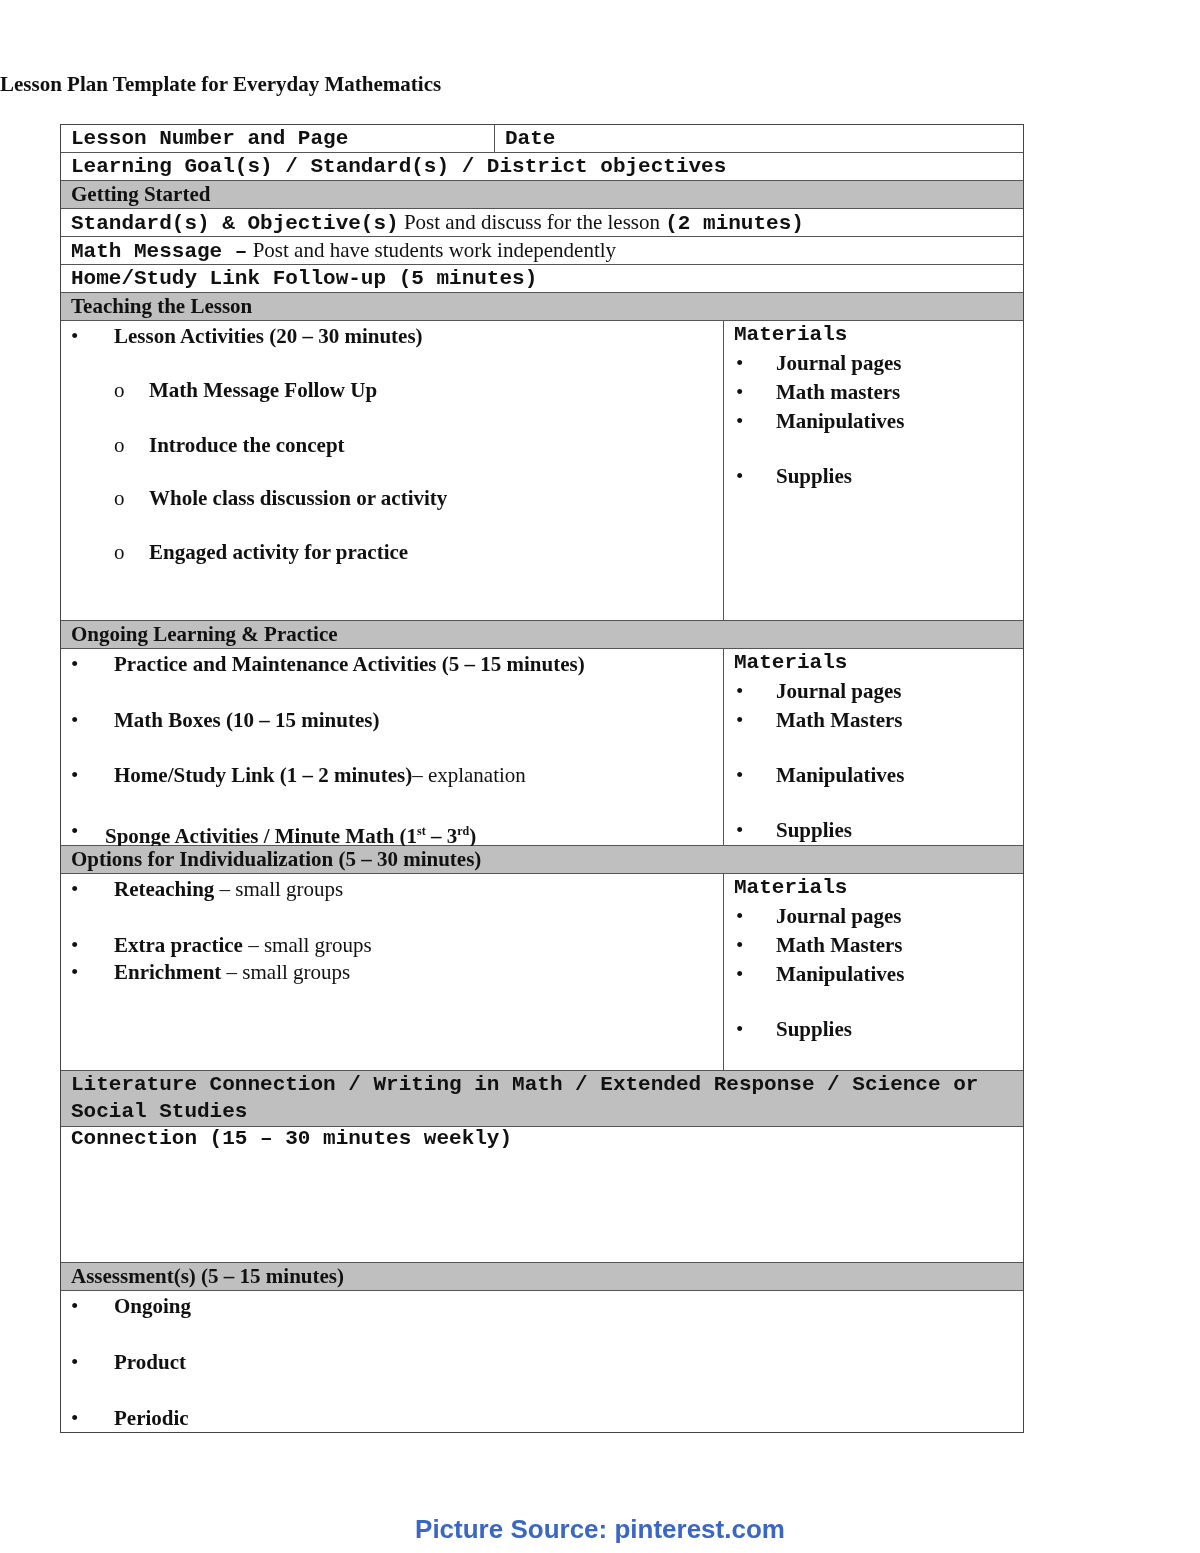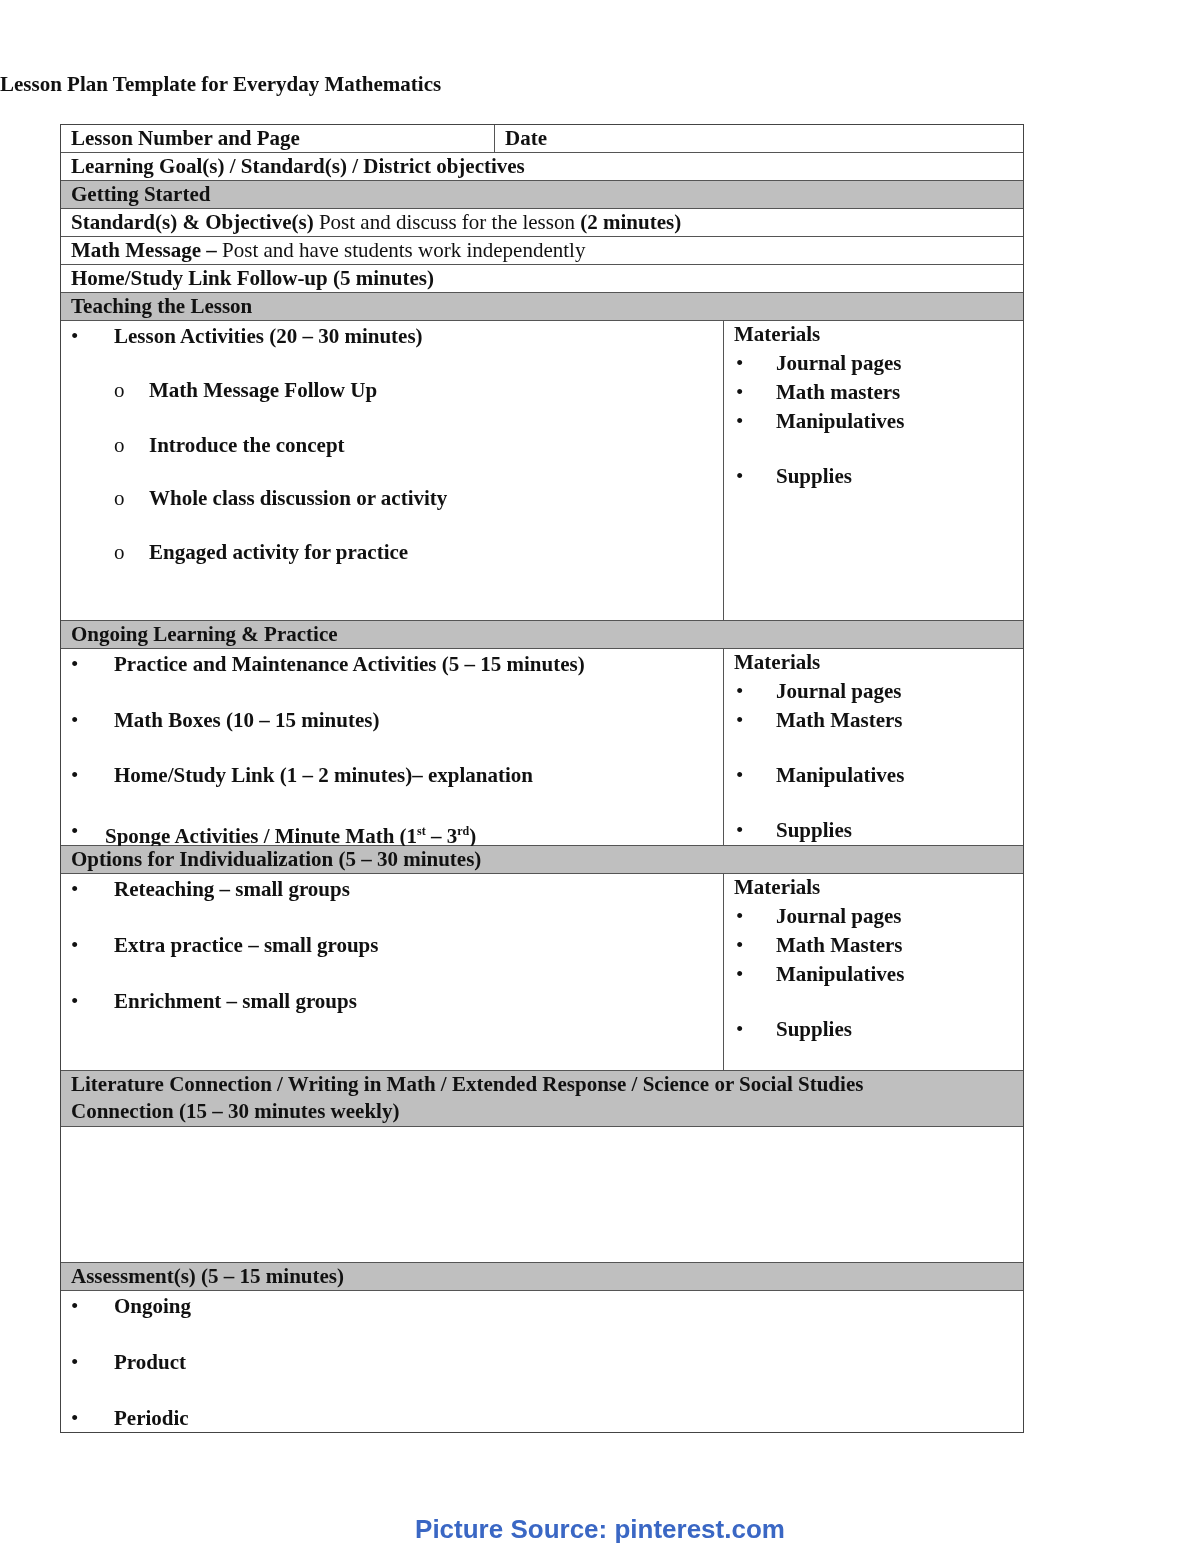--- a/index.html
+++ b/index.html
@@ -1,35 +1,35 @@
 <!DOCTYPE html>
 <html><head>
 <meta charset="utf-8">
 <style>
   html,body{margin:0;padding:0;background:#fff;}
   body{width:1200px;height:1553px;position:relative;overflow:hidden;font-family:"Liberation Serif","DejaVu Serif",serif;color:#111;}
   .title{position:absolute;left:0;width:1095px;top:72px;font-size:21px;font-weight:bold;}
   .tbl{position:absolute;left:60px;top:124px;width:962px;border:1px solid #444;}
   .row{border-bottom:1px solid #555;font-size:21px;line-height:27px;padding:0 10px;box-sizing:border-box;position:relative;}
   .row:last-child{border-bottom:none;}
-  .b{font-weight:bold;}
+  .b{font-weight:bold;font-family:Liberation Mono, monospace;}
   .hdr{background:#bfbfbf;text-align:left;font-weight:bold;}
   .split{display:flex;padding:0;}
   .split .l{width:663px;border-right:1px solid #555;padding:0 10px;box-sizing:border-box;}
   .split .r{flex:1;padding:0 10px;box-sizing:border-box;}
   .lnp{display:flex;padding:0;}
   .lnp .c1{width:434px;border-right:1px solid #555;padding:0 10px;box-sizing:border-box;}
   .lnp .c2{flex:1;padding:0 10px;}
   .bl{position:relative;padding-left:43px;font-weight:bold;}
   .bl::before{content:"\2022";position:absolute;left:0;font-weight:normal;}
   .sub{position:relative;padding-left:78px;font-weight:bold;}
   .sub .o{position:absolute;left:43px;font-weight:normal;}
   .mat{position:relative;padding-left:42px;font-weight:bold;}
   .mat::before{content:"\2022";position:absolute;left:2px;font-weight:normal;}
-  .n{font-weight:bold;text-align:right;}
+  .n{font-weight:normal;text-align:right;}
   .source{position:absolute;left:0;width:1200px;top:1514px;text-align:center;font-family:"Liberation Sans","DejaVu Sans",sans-serif;font-weight:bold;font-size:26px;color:#3a67c4;}
 </style>
 </head>
 <body>
 
 <div class="title">Lesson Plan Template for Everyday Mathematics</div>
 
 <div class="tbl">
   <div class="row lnp b" style="height:28px">
     <div class="c1">Lesson Number and Page</div>
@@ -80,21 +80,21 @@
       <div class="mat" style="margin-top:28px">Supplies</div>
     </div>
   </div>
 
   <div class="row hdr" style="height:28px">Options for Individualization (5 – 30 minutes)</div>
 
   <div class="row split" style="height:197px">
     <div class="l" style="padding-top:2px">
       <div class="bl"><span>Reteaching</span><span class="n"> – small groups</span></div>
       <div class="bl" style="margin-top:29px"><span>Extra practice</span><span class="n"> – small groups</span></div>
-      <div class="bl" style="margin-top:29px"><span>Enrichment</span><span class="n"> – small groups</span></div>
+      <div class="bl" style=""><span>Enrichment</span><span class="n"> – small groups</span></div>
     </div>
     <div class="r">
       <div class="b">Materials</div>
       <div class="mat" style="margin-top:2px">Journal pages</div>
       <div class="mat" style="margin-top:2px">Math Masters</div>
       <div class="mat" style="margin-top:2px">Manipulatives</div>
       <div class="mat" style="margin-top:28px">Supplies</div>
     </div>
   </div>
 

